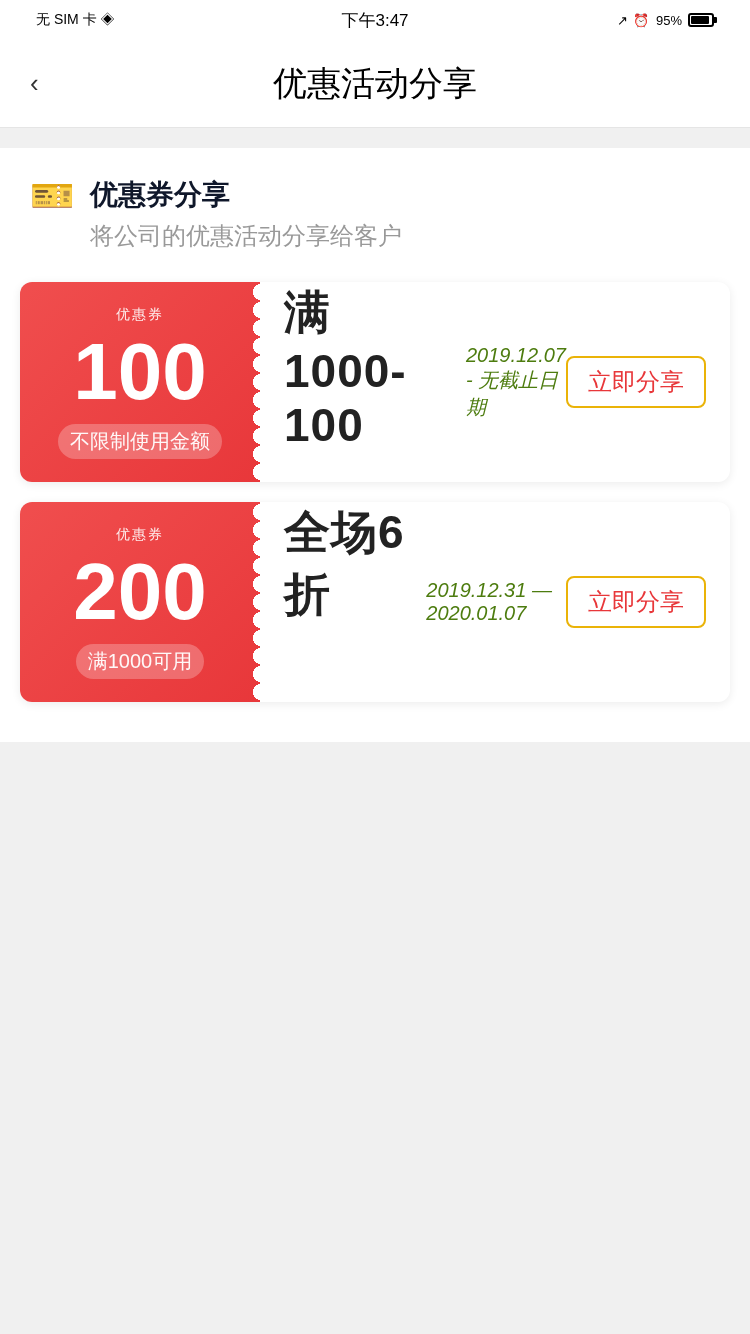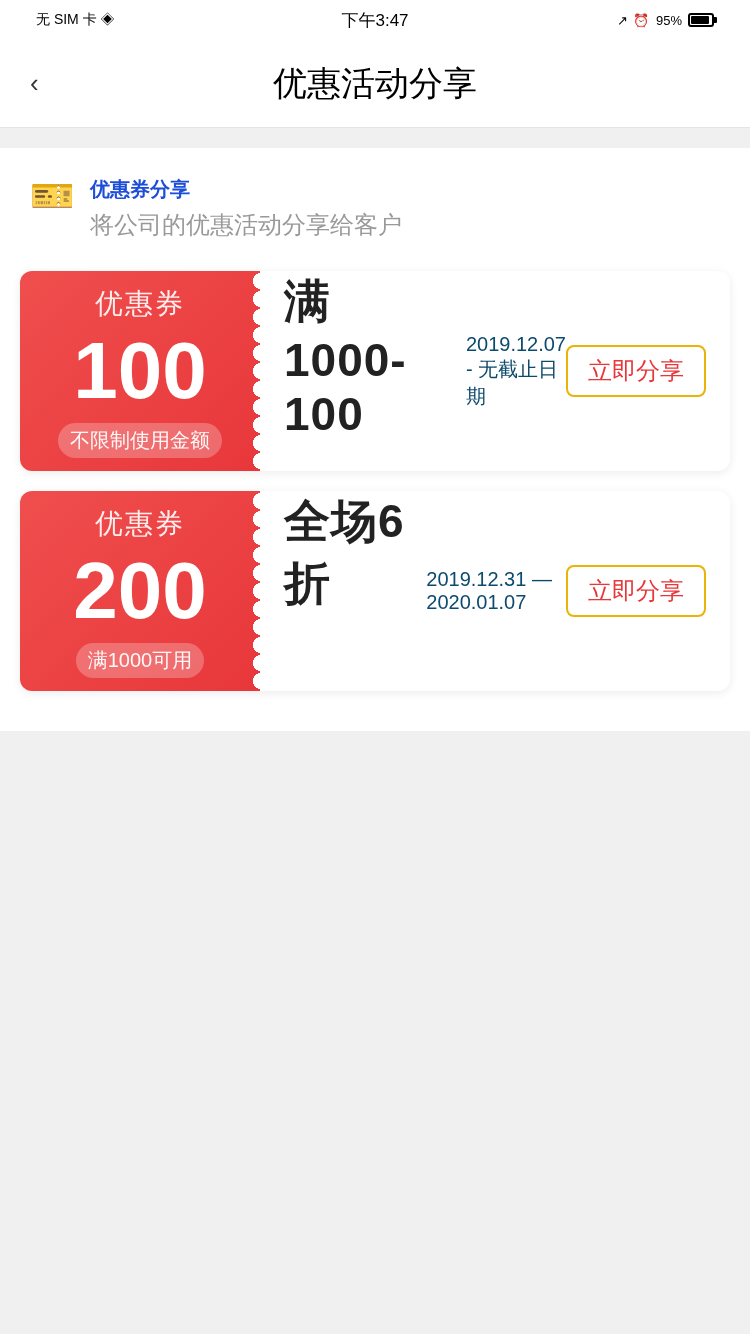--- a/index.html
+++ b/index.html
@@ -117,23 +117,23 @@
       font-size: 36px;
       line-height: 1;
       margin-top: 2px;
     }
     .section-text-group {
       display: flex;
       flex-direction: column;
       gap: 6px;
     }
     .section-title {
-      font-size: 20px;
+      font-size: 28px;
       font-weight: 600;
-      color: #1d4ed8;
+      color: #0f172a;
     }
     .section-subtitle {
       font-size: 24px;
       color: #999;
     }
 
     
     .coupon-list {
       background: #fff;
       padding: 10px 20px 20px;
@@ -177,21 +177,21 @@
         circle at right,
         #fff 0px,
         #fff 8px,
         transparent 8px,
         transparent 18px
       );
       background-size: 18px 18px;
       background-position: right center;
     }
     .coupon-type {
-      font-size: 28px;
+      font-size: 14px;
       color: rgba(255,255,255,0.9);
       font-weight: 400;
       letter-spacing: 2px;
     }
     .coupon-value {
       font-size: 80px;
       color: #fff;
       font-weight: 700;
       line-height: 1;
       margin: 4px 10px;
@@ -219,21 +219,22 @@
       color: #222;
       letter-spacing: 1px;
     }
     .coupon-meta {
       display: flex;
       align-items: center;
       justify-content: space-between;
     }
     .coupon-date {
       font-size: 20px;
-      color: #0c4a6e;
+      color: #4d7c0f;
+      font-style: italic;
     }
     .coupon-share-btn {
       border: 2px solid #eab308;
       border-radius: 8px;
       padding: 8px 20px;
       font-size: 24px;
       color: #e8373a;
       background: #fff;
       cursor: pointer;
       white-space: nowrap;

